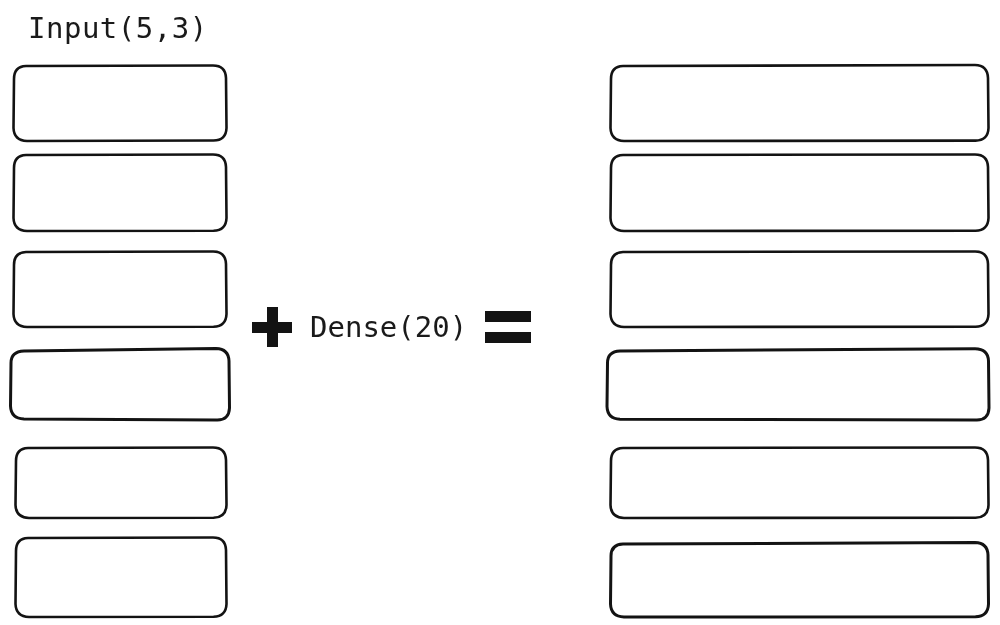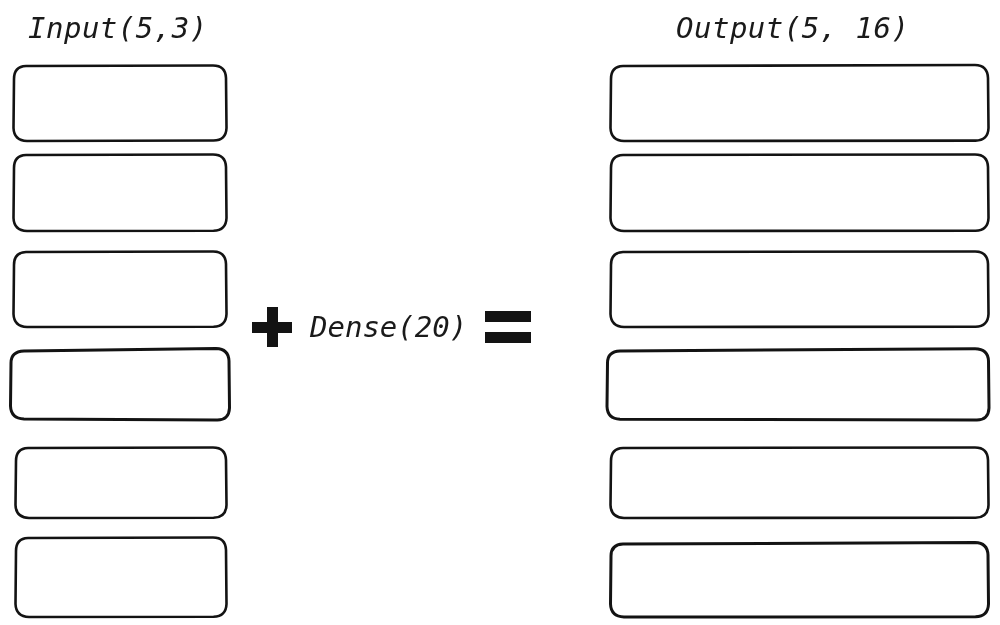--- a/index.html
+++ b/index.html
@@ -12,21 +12,20 @@
     height: 625px;
     overflow: hidden;
     font-family: "DejaVu Sans Mono", "Liberation Mono", monospace;
     color: #1a1a1a;
   }
   #canvas {
     position: relative;
     width: 1000px;
     height: 551px;
     background: #ffffff;
-    font-style: italic;
   }
   .col-label {
     position: absolute;
     font-family: "DejaVu Sans Mono", "Liberation Mono", monospace;
     font-size: 29px;
     font-weight: 500;
     letter-spacing: 0.5px;
     color: #1a1a1a;
     white-space: nowrap;
     line-height: 1;
@@ -112,21 +111,20 @@
     flex: 0 0 auto;
   }
 </style>
 </head>
 <body>
 
 <div id="canvas">
 
   <div class="col-label" id="label-input">Input(5,3)</div>
 
-  <div class="col-label" id="label-output">Output(5, 16)</div>
 
   <div class="box-layer">
     <svg width="1000" height="625" viewBox="0 0 1000 625" xmlns="http://www.w3.org/2000/svg">
 
       <g>
         <path class="sketch-box" d="M26,66 L213,65.5 Q225.5,65.5 226,78 L226.5,128 Q226,140.5 213.5,140.5 L27,141 Q14,140.5 13.5,128 L14,79 Q14,66.5 26,66 Z"></path>
 
         <path class="sketch-box" d="M26,155 L213,154.5 Q225.5,154.5 226,167 L226.5,218 Q226,230.5 213.5,230.8 L27,231 Q14,230.5 13.5,218 L14,168 Q14,155.5 26,155 Z"></path>
 
         <path class="sketch-box" d="M26,252 L213,251.5 Q225.5,251.5 226,264 L226.5,314 Q226,326.5 213.5,326.8 L27,327 Q14,326.5 13.5,314 L14,265 Q14,252.5 26,252 Z"></path>

